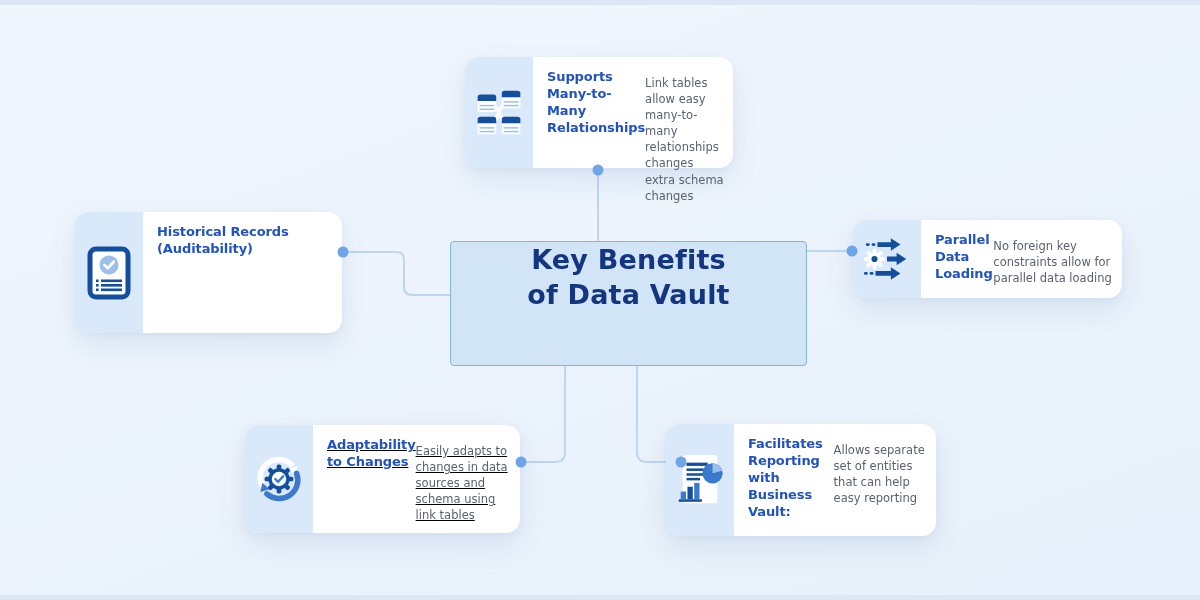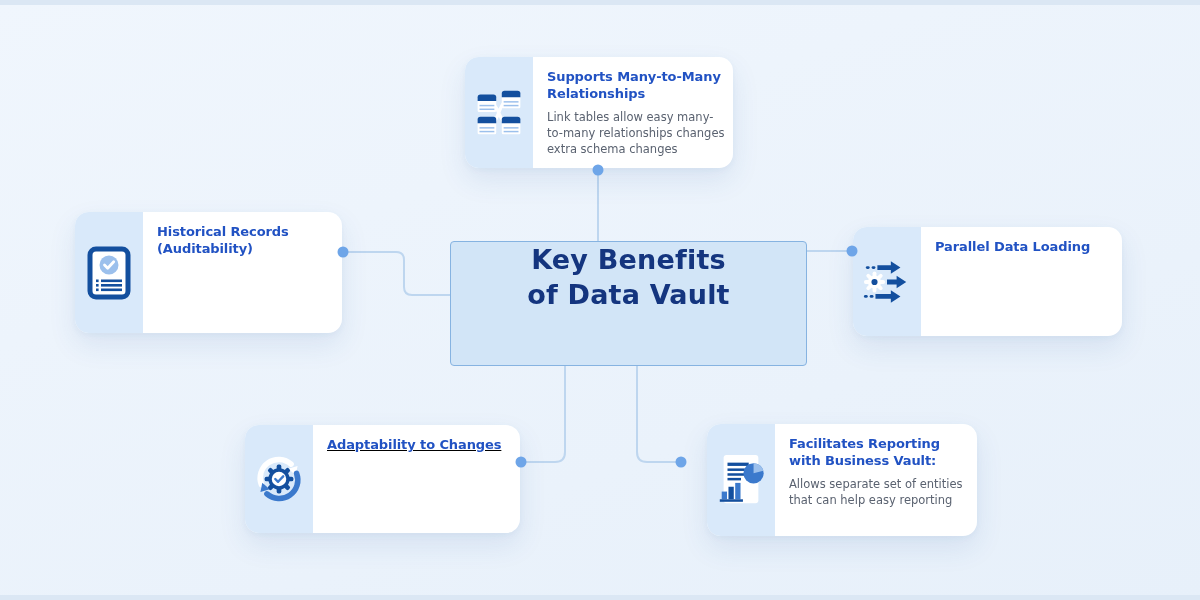--- a/index.html
+++ b/index.html
@@ -17,21 +17,21 @@
   .card{
     position:absolute;z-index:2;display:flex;align-items:stretch;
     background:var(--card_bg);border-radius:14px;
     box-shadow:0 12px 28px rgba(40,90,160,0.10), 0 2px 6px rgba(40,90,160,0.05);
   }
   .icon-strip{
     width:68px;flex:0 0 68px;background:var(--icon_strip);
     border-radius:14px 0 0 14px;display:flex;align-items:center;justify-content:center;
   }
   .card-text{
-    flex:1;display:flex;flex-direction:column;
+    flex:1;display:flex;flex-direction:row;justify-content:center;
     padding:12px 6px 12px 14px;
   }
   .card-title{
     color:var(--title);font-size:13px;font-weight:bold;line-height:1.3;
     letter-spacing:-0.1px;
   }
   .card-desc{
     color:var(--desc);font-size:11.5px;line-height:1.4;margin-top:6px;
   }
   #center-node{
@@ -40,23 +40,23 @@
     border-radius:4px;display:flex;justify-content:center;
     box-sizing:border-box;
   }
   #center-node .node-title{
     color:var(--node_text);font-size:27px;font-weight:bold;line-height:1.3;
     text-align:center;white-space:pre-line;letter-spacing:0.2px;
   }
   
   #card-top{left:465px;top:57px;width:268px;height:111px;}
   #card-left{left:75px;top:212px;width:267px;height:121px;}
-  #card-right{left:853px;top:220px;width:269px;height:109px;margin-top:7px;}
+  #card-right{left:853px;top:220px;width:269px;height:78px;}
   #card-bl{left:245px;top:425px;width:275px;height:108px;text-decoration:underline;}
-  #card-br{left:707px;top:424px;width:270px;height:112px;}
+  #card-br{left:666px;top:424px;width:270px;height:112px;}
 </style>
 </head>
 <body>
 
 <div id="stage">
 
   <div class="edge-bar top"></div>
   <div class="edge-bar bottom"></div>
 
   <svg class="layer lines" viewBox="0 0 1200 600">
@@ -152,20 +152,21 @@
           <line x1="17.5" y1="30.5" x2="19.5" y2="32.5"></line>
           <line x1="6.5" y1="32.5" x2="8.5" y2="30.5"></line>
           <line x1="17.5" y1="21.5" x2="19.5" y2="19.5"></line>
         </g>
         <circle cx="13" cy="26" r="6.8" fill="#ffffff"></circle>
         <circle cx="13" cy="26" r="3.2" fill="var(--icon_dark)"></circle>
       </svg>
     </div>
     <div class="card-text">
       <div class="card-title">Parallel Data Loading</div>
+      <div class="card-desc">No foreign key constraints allow for parallel data loading</div>
     </div>
   </div>
 
   <div class="card" id="card-bl">
     <div class="icon-strip">
       <svg width="52" height="52" viewBox="0 0 56 56">
         <path d="M9 34 A 20 20 0 0 1 41 12" stroke="#ffffff" stroke-width="6" fill="none" stroke-linecap="round"></path>
         <path d="M48 14 L46 24 L38 17 Z" fill="#ffffff"></path>
         <path d="M47 22 A 20 20 0 0 1 15 44" stroke="var(--icon_mid)" stroke-width="6" fill="none" stroke-linecap="round"></path>
         <path d="M8 42 L10 32 L18 39 Z" fill="var(--icon_mid)"></path>
@@ -176,20 +177,21 @@
           <rect x="25.5" y="12.5" width="5" height="31" rx="2" transform="rotate(45 28 28)"></rect>
           <rect x="25.5" y="12.5" width="5" height="31" rx="2" transform="rotate(-45 28 28)"></rect>
           <circle cx="28" cy="28" r="11.5"></circle>
         </g>
         <circle cx="28" cy="28" r="7.8" fill="#ffffff"></circle>
         <path d="M24 28 l3 3 l5.5-5.8" stroke="var(--icon_mid)" stroke-width="2.6" fill="none" stroke-linecap="round" stroke-linejoin="round"></path>
       </svg>
     </div>
     <div class="card-text">
       <div class="card-title">Adaptability to Changes</div>
+      <div class="card-desc">Easily adapts to changes in data sources and schema using link tables</div>
     </div>
   </div>
 
   <div class="card" id="card-br">
     <div class="icon-strip">
       <svg width="50" height="54" viewBox="0 0 50 56">
         <rect x="7" y="2" width="36" height="50" rx="3" fill="#ffffff"></rect>
         <g fill="var(--icon_dark)">
           <rect x="11" y="10" width="22" height="3.4"></rect>
           <rect x="11" y="16" width="18" height="2.6"></rect>

